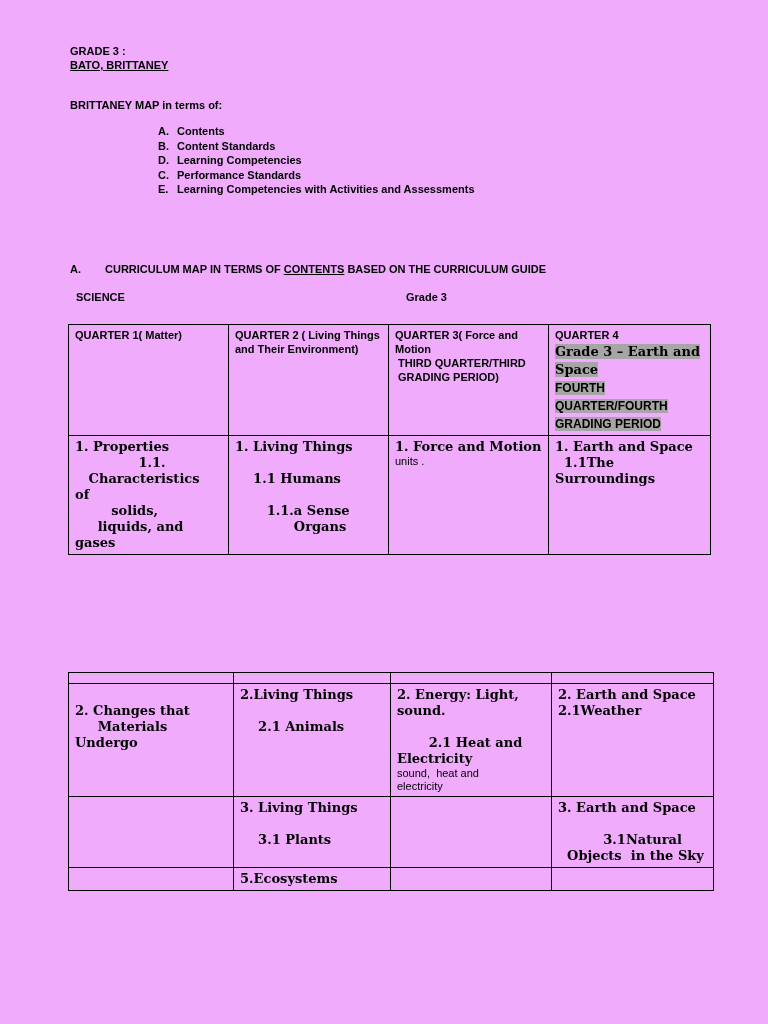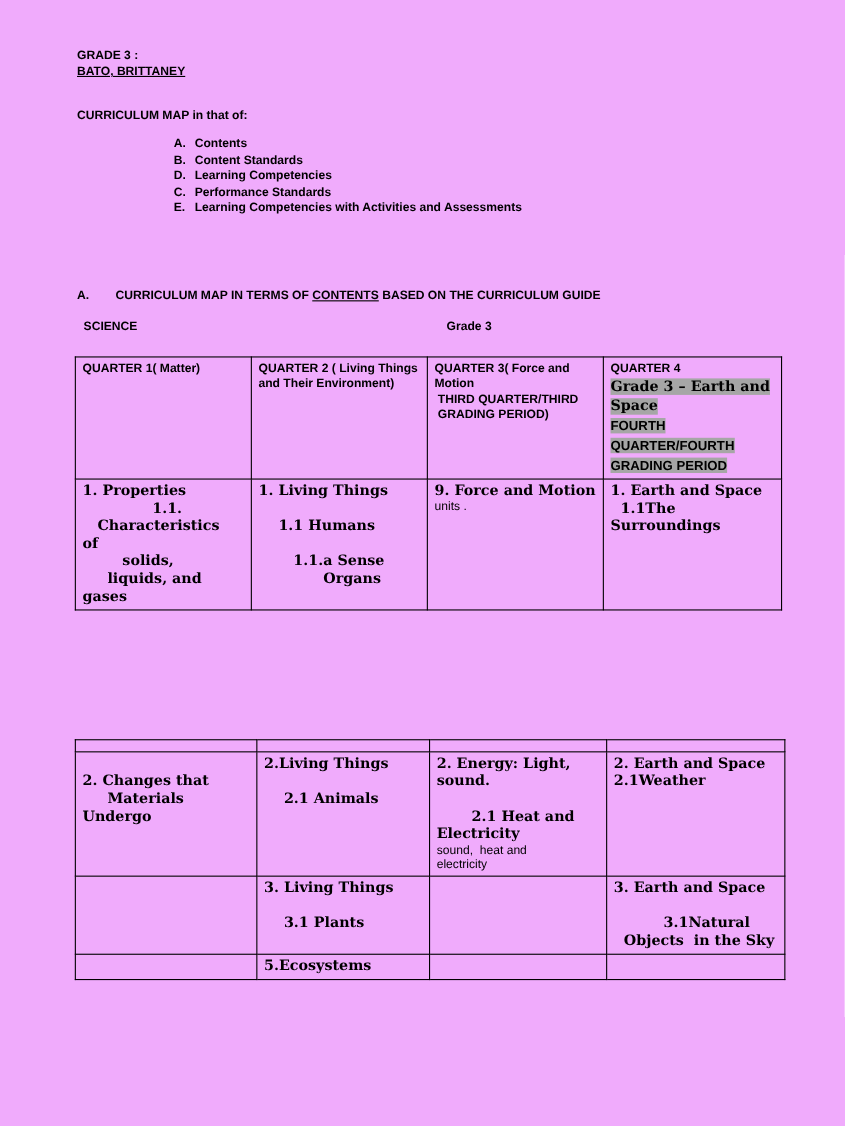--- a/index.html
+++ b/index.html
@@ -42,21 +42,21 @@
   .thin td { height: 11px; padding: 3px; }
 </style>
 </head>
 <body>
 
 <div class="page">
 
   <div class="head">
     <div class="head-line">GRADE 3 :</div>
     <div class="head-line u">BATO, BRITTANEY</div>
-    <div class="intro">CURRICULUM MAP in that of:</div>
+    <div class="intro">BRITTANEY MAP in terms of:</div>
 
     <div class="list">
       <div class="list-item"><span class="li-letter">A.</span><span>Contents</span></div>
       <div class="list-item"><span class="li-letter">B.</span><span>Content Standards</span></div>
       <div class="list-item"><span class="li-letter">D.</span><span>Learning Competencies</span></div>
       <div class="list-item"><span class="li-letter">C.</span><span>Performance Standards</span></div>
       <div class="list-item"><span class="li-letter">E.</span><span>Learning Competencies with Activities and Assessments</span></div>
     </div>
   </div>
 
@@ -110,21 +110,21 @@
           </td>
       <td>
             <div class="body-cell">1. Living Things
 
     1.1 Humans
 
        1.1.a Sense
              Organs</div>
           </td>
       <td>
-        <div class="body-cell">9. Force and Motion</div>
+        <div class="body-cell">1. Force and Motion</div>
         <div class="sub-cell">units .</div>
       </td>
       <td>
             <div class="body-cell">1. Earth and Space
   1.1The Surroundings</div>
           </td>
     </tr>
   </tbody>
     </table>
 

